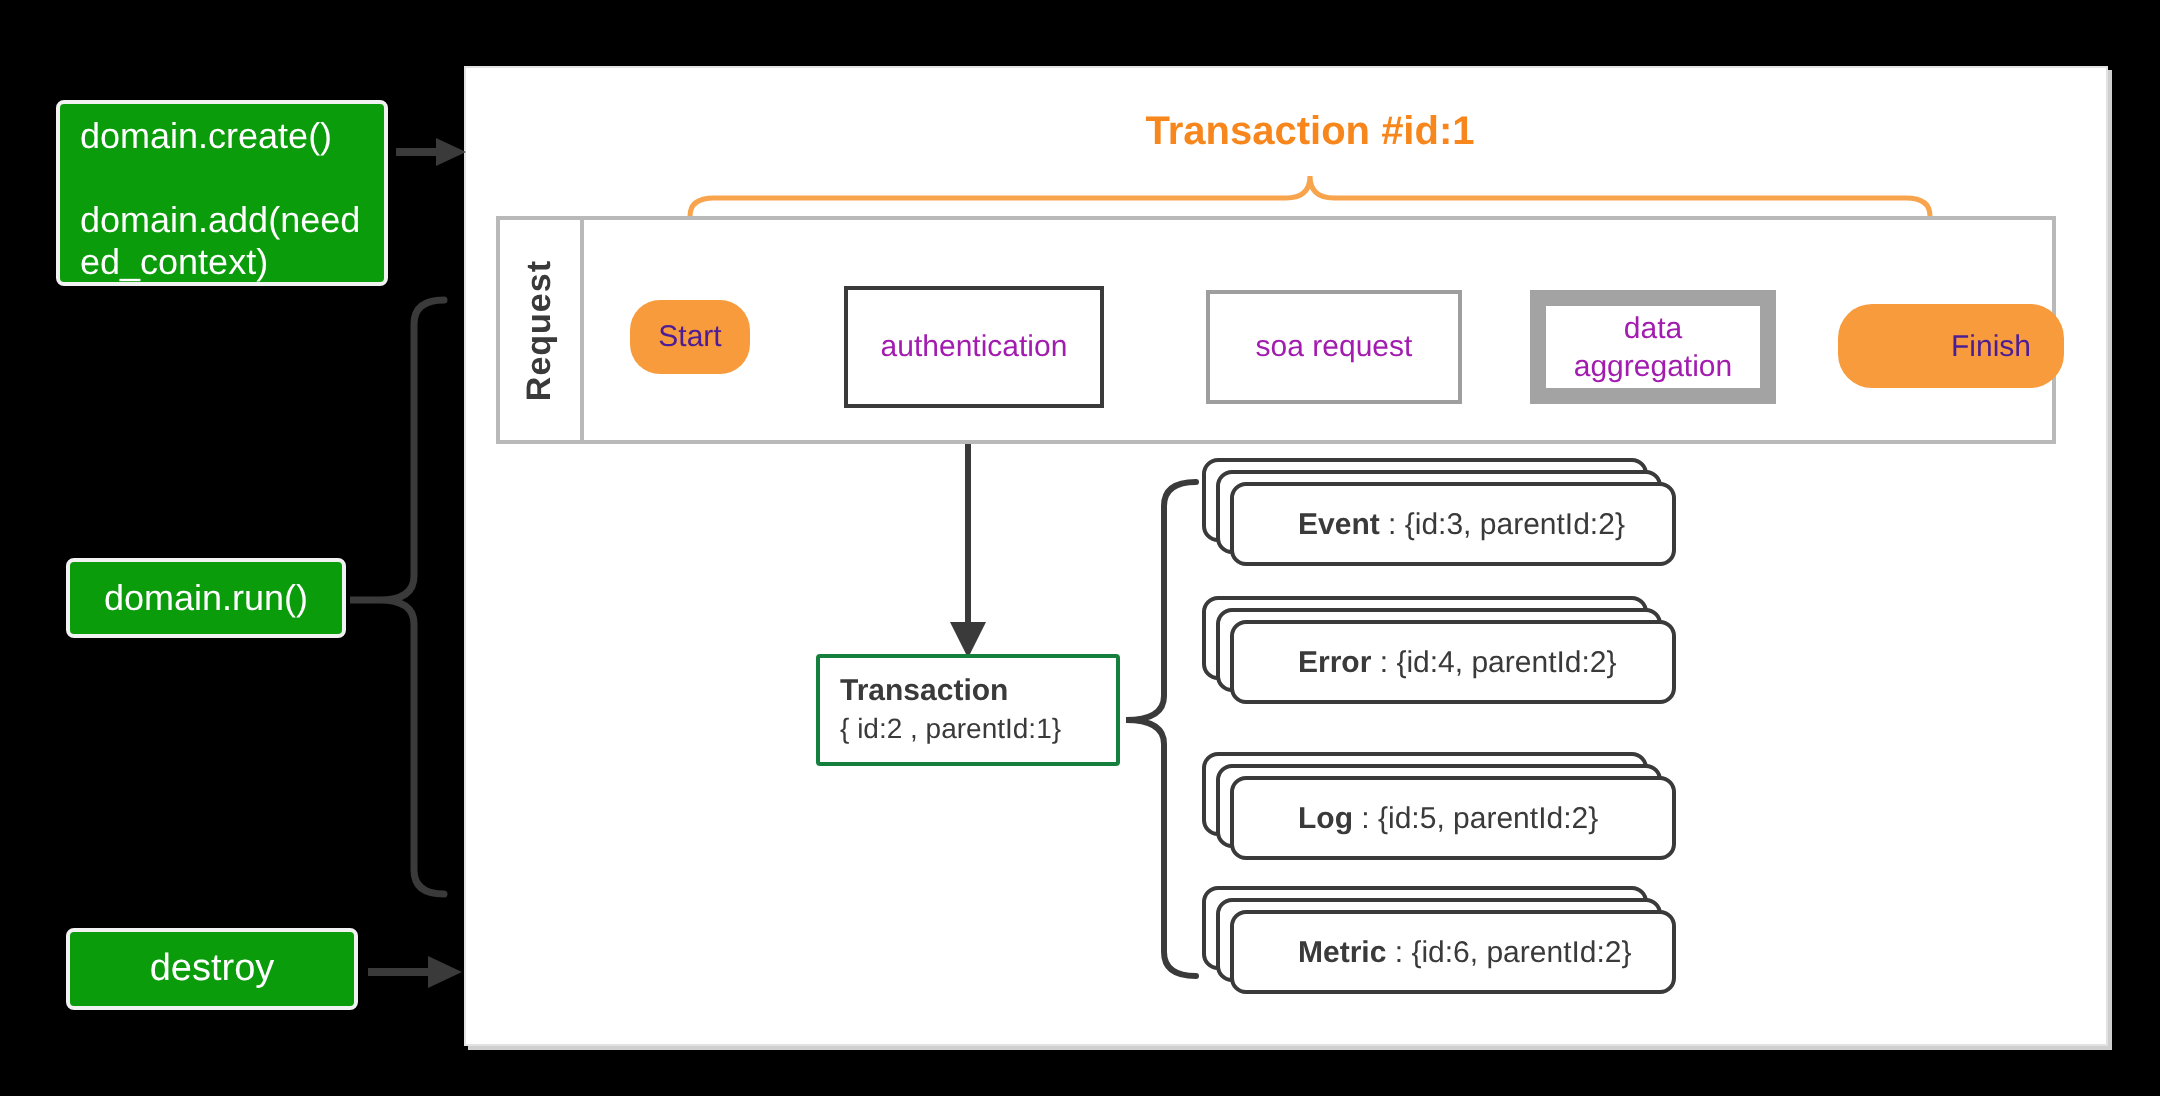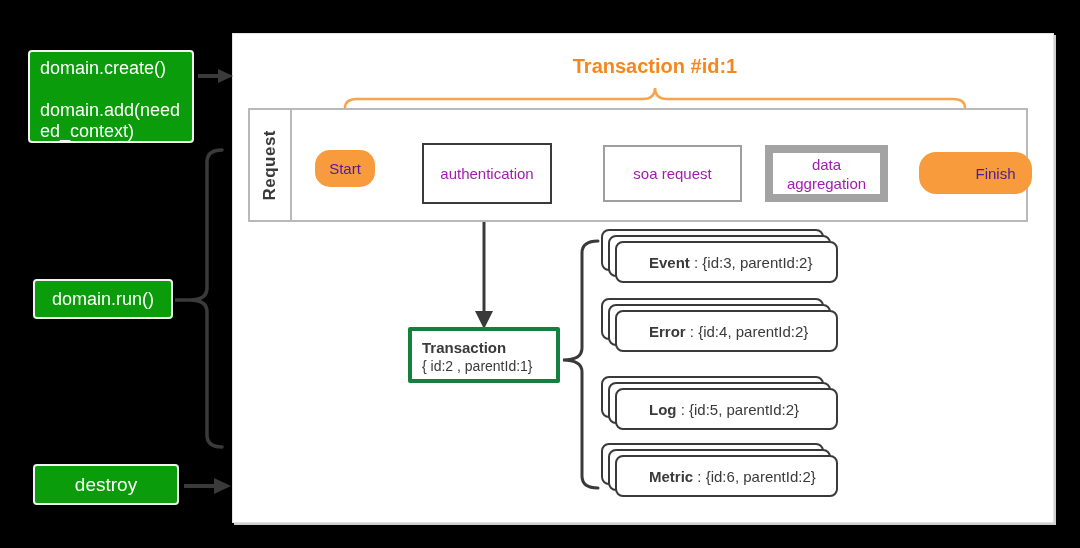--- a/index.html
+++ b/index.html
@@ -46,26 +46,26 @@
     position:absolute;background:#f79b3d;color:#4c1d95;border-radius:15px;
     display:flex;align-items:center;justify-content:center;font-size:15px;
   }
   #start-pill{left:65px;top:40px;width:60px;height:37px;}
   #finish-pill{left:669px;top:42px;width:73px;height:42px;border-radius:17px;padding-left:40px;}
   .step-box{
     position:absolute;background:#fff;display:flex;align-items:center;justify-content:center;
     text-align:center;color:#a21caf;font-size:15px;box-sizing:border-box;line-height:19px;
   }
   #step-auth{left:172px;top:33px;width:130px;height:61px;border:2px solid #3a3a3a;}
-  #step-soa{left:353px;top:35px;width:139px;height:57px;border:2px solid #9e9e9e;}
+  #step-soa{left:353px;top:35px;width:128px;height:57px;border:2px solid #9e9e9e;}
   #step-data{left:515px;top:35px;width:123px;height:57px;border:8px solid #a3a3a3;}
   
   #txn-node{
     position:absolute;left:408px;top:327px;width:152px;height:56px;
-    background:#fff;border:4px solid #15803d;border-radius:2px;box-sizing:border-box;
+    background:#fff;border:2px solid #15803d;border-radius:2px;box-sizing:border-box;
     padding:7px 0 0 10px;z-index:4;color:#3a3a3a;
   }
   #txn-node .t1{font-weight:bold;font-size:15px;line-height:19px;}
   #txn-node .t2{font-size:14px;line-height:18px;}
   
   .card-stack{position:absolute;width:237px;height:54px;z-index:4;}
   .card-layer{
     position:absolute;width:223px;height:42px;background:#fff;
     border:2px solid #3a3a3a;border-radius:8px;box-sizing:border-box;
   }

